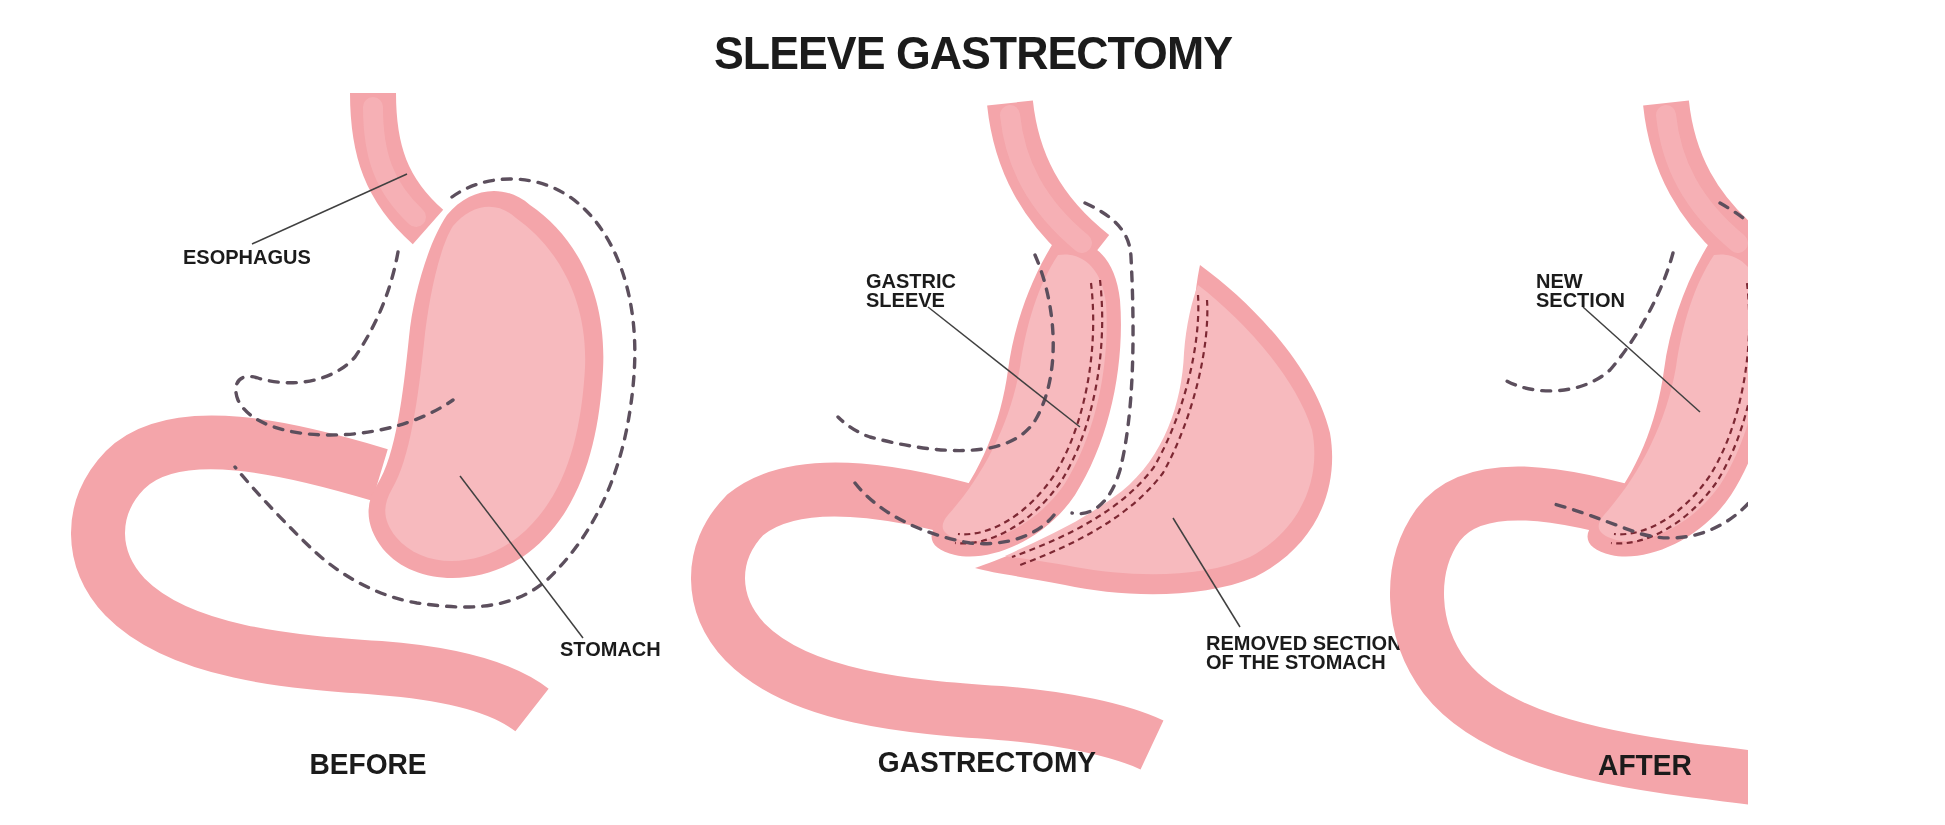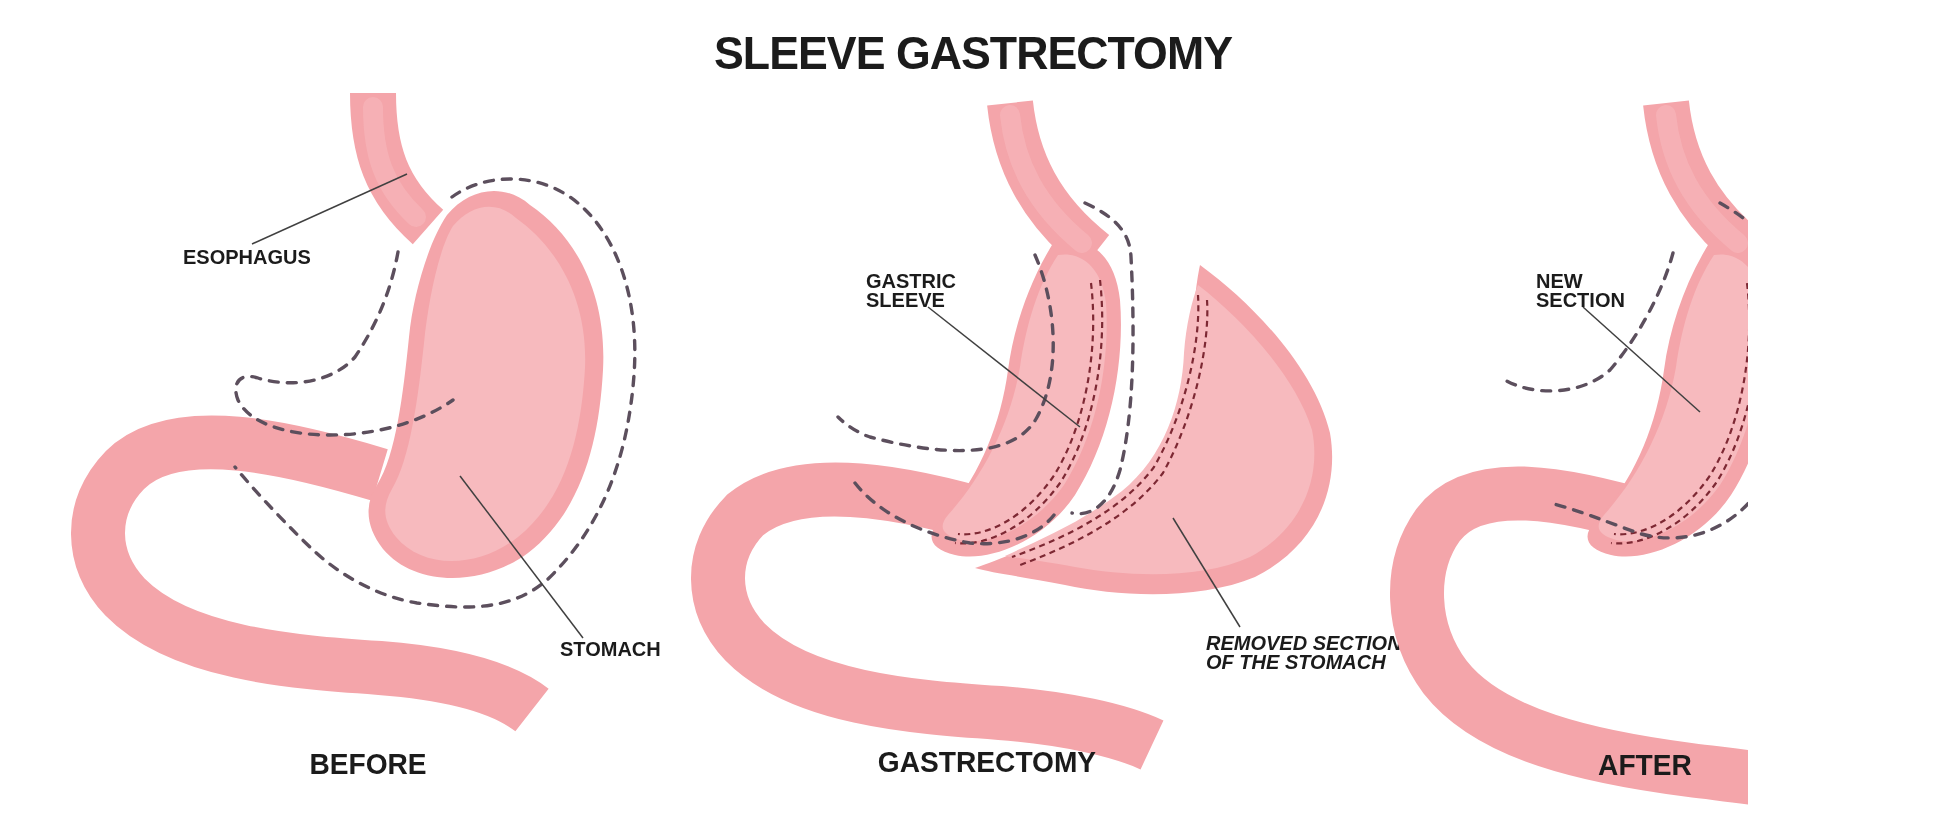--- a/index.html
+++ b/index.html
@@ -88,21 +88,21 @@
 
     <path class="gdash" d="M415,118 C448,133 460,150 461,172 C465,250 464,330 450,385 C440,420 420,432 402,428"></path>
     <path class="gdash" d="M365,170 C386,218 392,288 366,334 C340,378 260,368 200,352 C188,348 176,340 168,332"></path>
     <path class="gdash" d="M185,398 C210,430 255,450 300,458 C340,462 370,448 384,430"></path>
 
     <line class="pline" x1="258" y1="222" x2="410" y2="342"></line>
     <line class="pline" x1="503" y1="433" x2="570" y2="542"></line>
   </svg>
   <div class="lbl" style="left:866px;top:272px;">GASTRIC
 SLEEVE</div>
-  <div class="lbl" style="left:1206px;top:634px;font-style:italic;">REMOVED SECTION
+  <div class="lbl" style="left:1206px;top:634px;">REMOVED SECTION
 OF THE STOMACH</div>
   <div class="caption" style="left:987px;top:746px;">GASTRECTOMY</div>
 
   <svg class="panel-svg" style="left:1390px;top:85px;" width="560" height="730" viewBox="0 0 560 730">
 
     <path class="tube" d="M266,435 C176,408 85,390 48,440 C18,482 20,545 55,592 C100,650 200,672 300,685 C380,695 435,700 462,716"></path>
 
     <path class="eso" d="M276,18 C282,75 306,125 361,168"></path>
 
     <path class="organ" d="M321,155 C356,150 381,170 386,215 C391,280 376,355 341,410 C311,455 256,478 221,470 C198,465 191,452 204,438 C241,400 266,345 274,285 C280,240 296,195 321,155 Z"></path>

